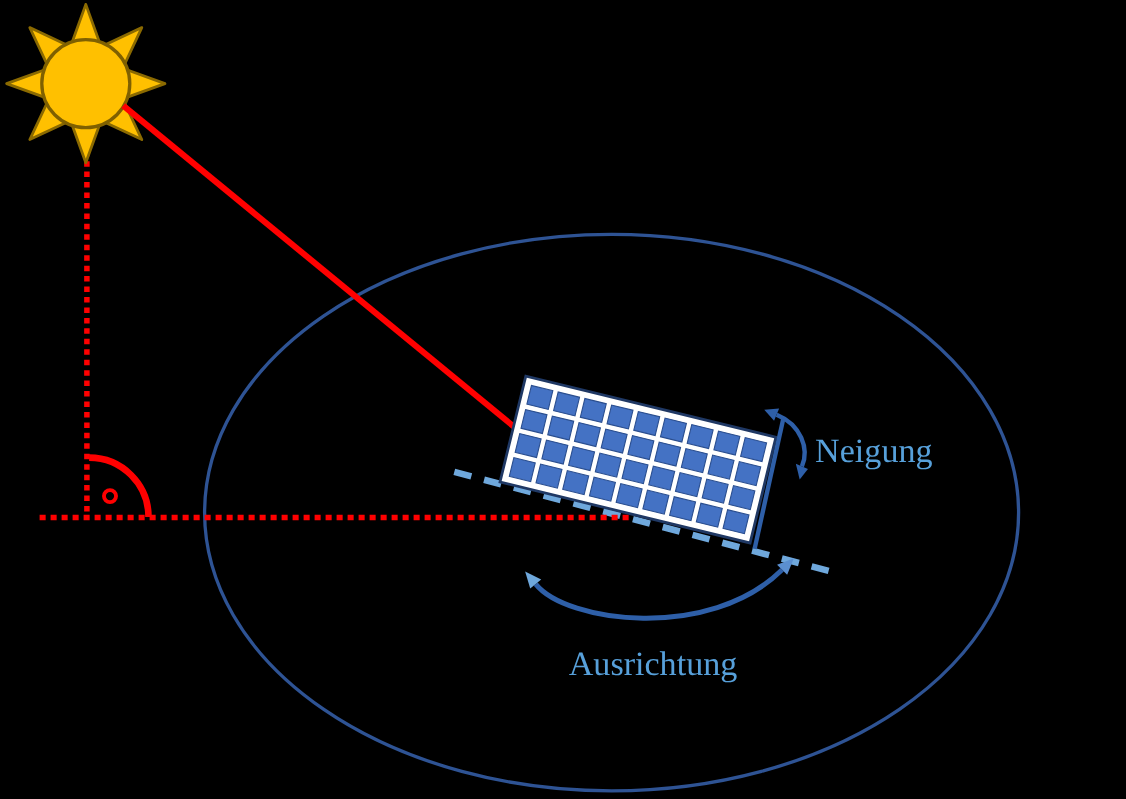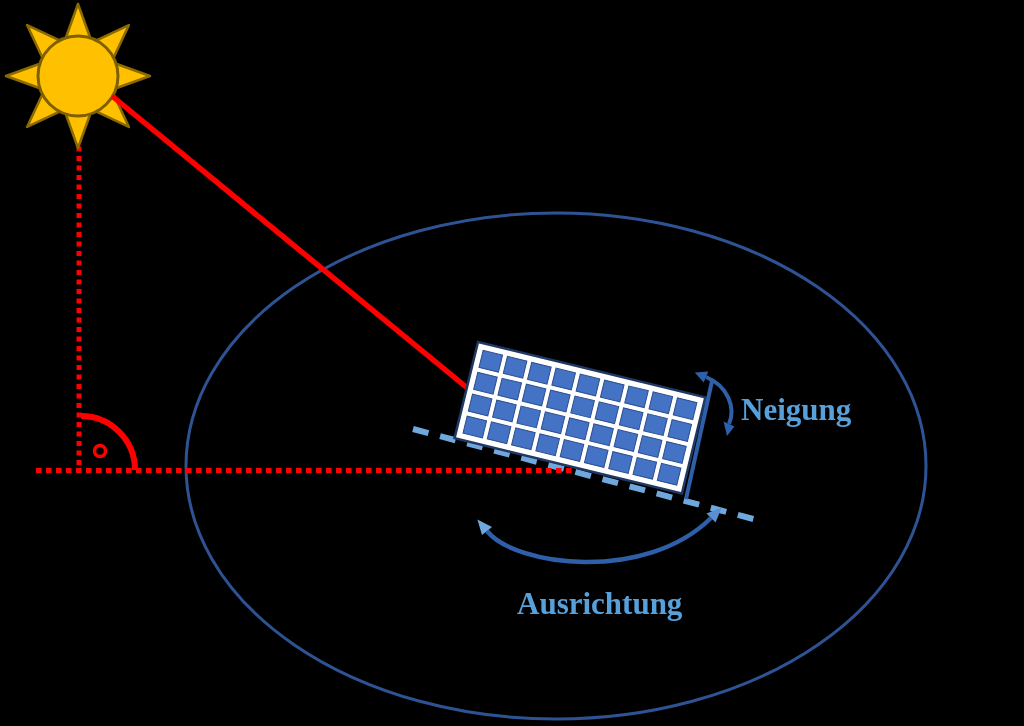--- a/index.html
+++ b/index.html
@@ -1,17 +1,17 @@
 <!DOCTYPE html>
 <html><head>
 <meta charset="utf-8">
 <style>
   html,body{margin:0;padding:0;background:#000;}
   #stage{position:relative;width:1024px;height:726px;background:#000;overflow:hidden;
-         font-family:"Liberation Serif", serif;font-weight:bold;}
+         font-family:"Liberation Serif", serif;}
   #stage svg{position:absolute;left:0;top:0;}
   text.diagram-label{font-family:"Liberation Serif", serif;font-size:31px;fill:#57A0DA;}
 </style>
 </head>
 <body>
 
 <div id="stage">
 <svg width="1024" height="726" viewBox="0 0 1024 726">
 
   <ellipse cx="556" cy="466" rx="370" ry="253" fill="none" stroke="#2E5394" stroke-width="3"></ellipse>

